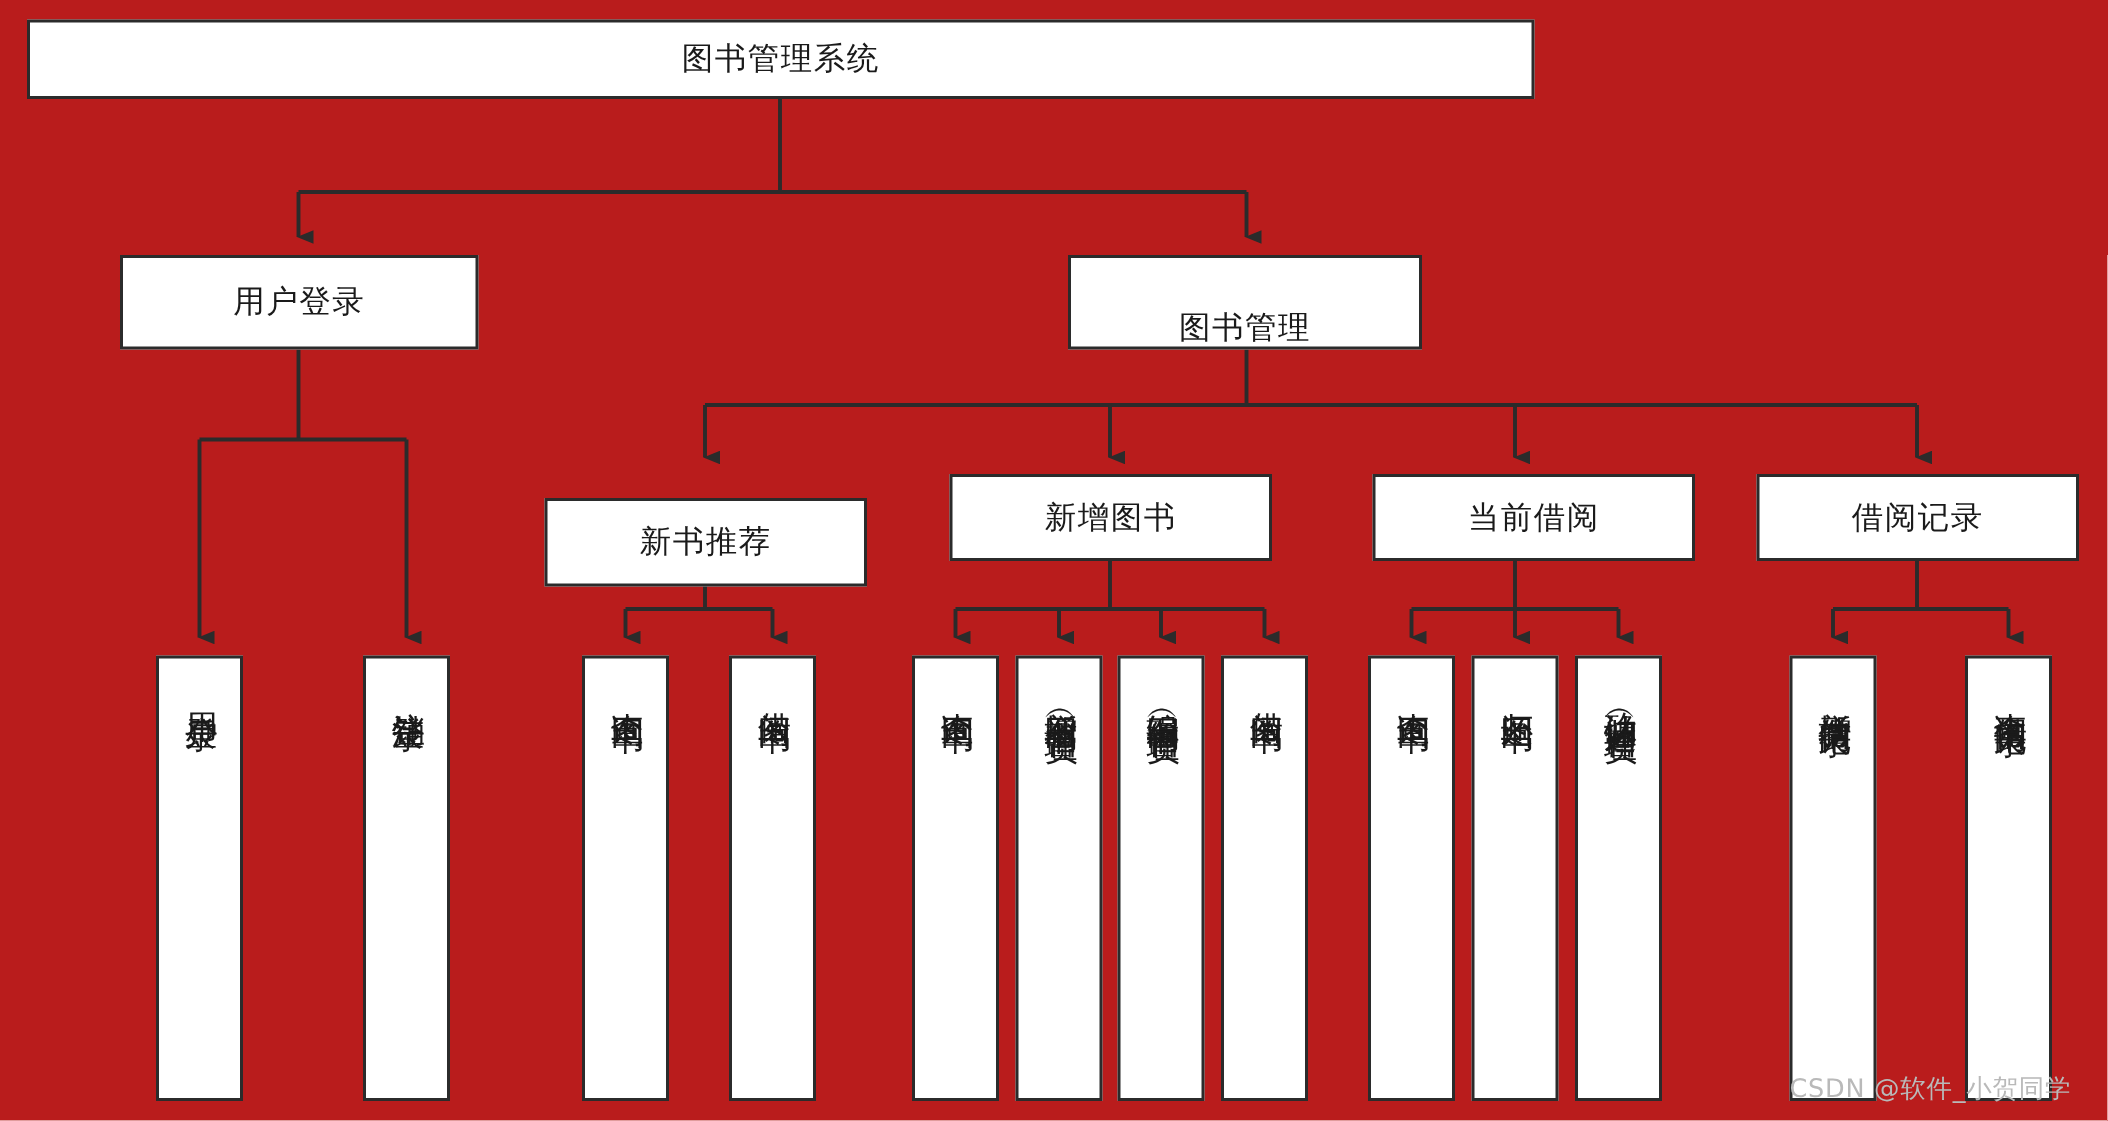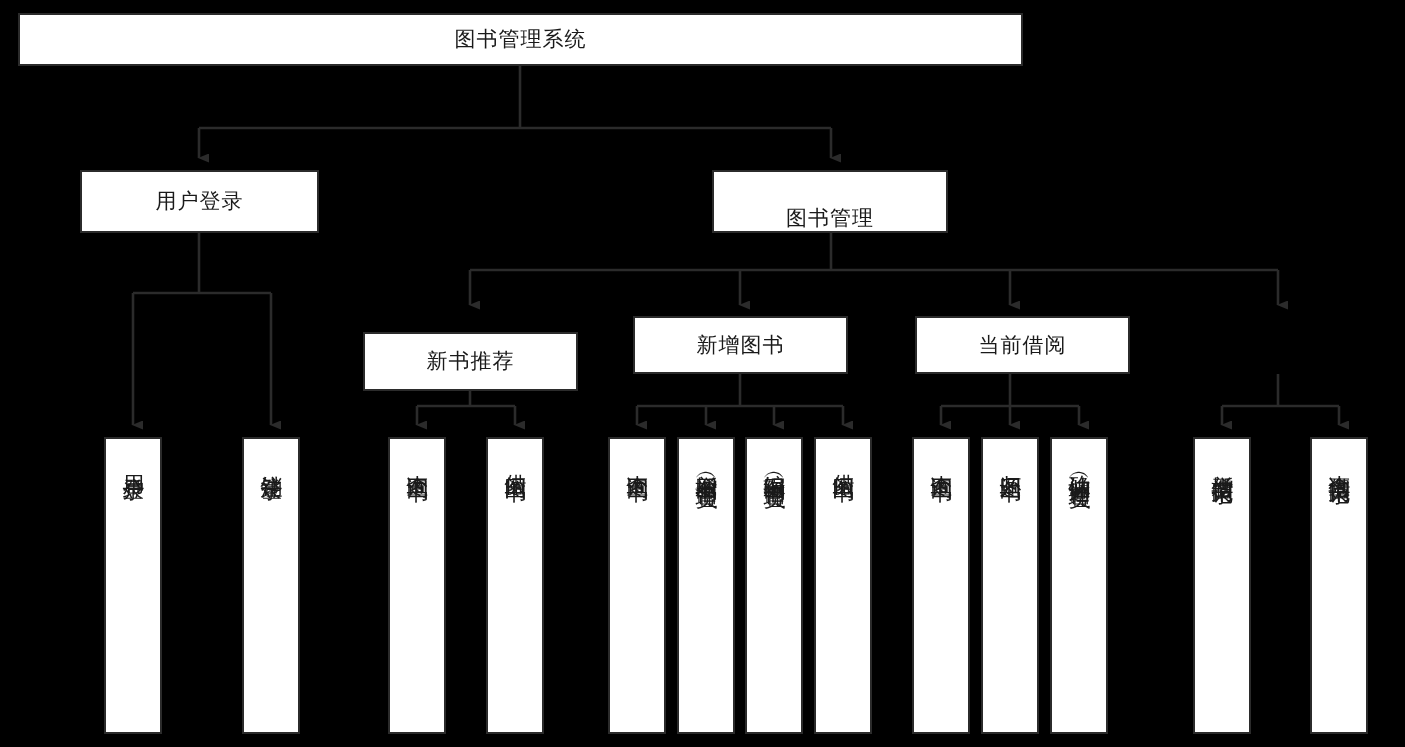--- a/index.html
+++ b/index.html
@@ -8,21 +8,21 @@
     padding: 0;
     background: #ffffff;
   }
   body {
     font-family: "DejaVu Sans", "Liberation Sans", sans-serif;
   }
   #diagram-root {
     position: relative;
     width: 1405px;
     height: 747px;
-    background: #000000;
+    background: #b91c1c;
     overflow: hidden;
   }
   #diagram-svg {
     position: absolute;
     left: 0;
     top: 0;
     width: 1405px;
     height: 747px;
   }
   .node {
@@ -135,20 +135,23 @@
 
   <div class="node horizontal" style="left:363px; top:316px; width:215px; height:59px;margin-top:16px;">
     <span class="node-label">新书推荐</span>
   </div>
   <div class="node horizontal" style="left:633px; top:316px; width:215px; height:58px;">
     <span class="node-label">新增图书</span>
   </div>
   <div class="node horizontal" style="left:903px; top:316px; width:215px; height:58px;margin-left:12px;">
     <span class="node-label">当前借阅</span>
   </div>
+  <div class="node horizontal" style="left:1171px; top:316px; width:215px; height:58px;">
+    <span class="node-label">借阅记录</span>
+  </div>
 
   <div class="node vertical" style="left:104px; top:437px; width:58px; height:297px;">
     <span class="node-label">用户登录</span>
   </div>
   <div class="node vertical" style="left:242px; top:437px; width:58px; height:297px;">
     <span class="node-label">注销登录</span>
   </div>
 
   <div class="node vertical" style="left:388px; top:437px; width:58px; height:297px;">
     <span class="node-label">查询图书</span>
@@ -180,14 +183,15 @@
     <span class="node-label">确认归还（管理员）</span>
   </div>
 
   <div class="node vertical" style="left:1193px; top:437px; width:58px; height:297px;">
     <span class="node-label">新增借阅记录</span>
   </div>
   <div class="node vertical" style="left:1310px; top:437px; width:58px; height:297px;">
     <span class="node-label">查询借阅记录</span>
   </div>
 
+  <div id="watermark">CSDN @软件_小贺同学</div>
 
 </div>
 
 </body></html>

